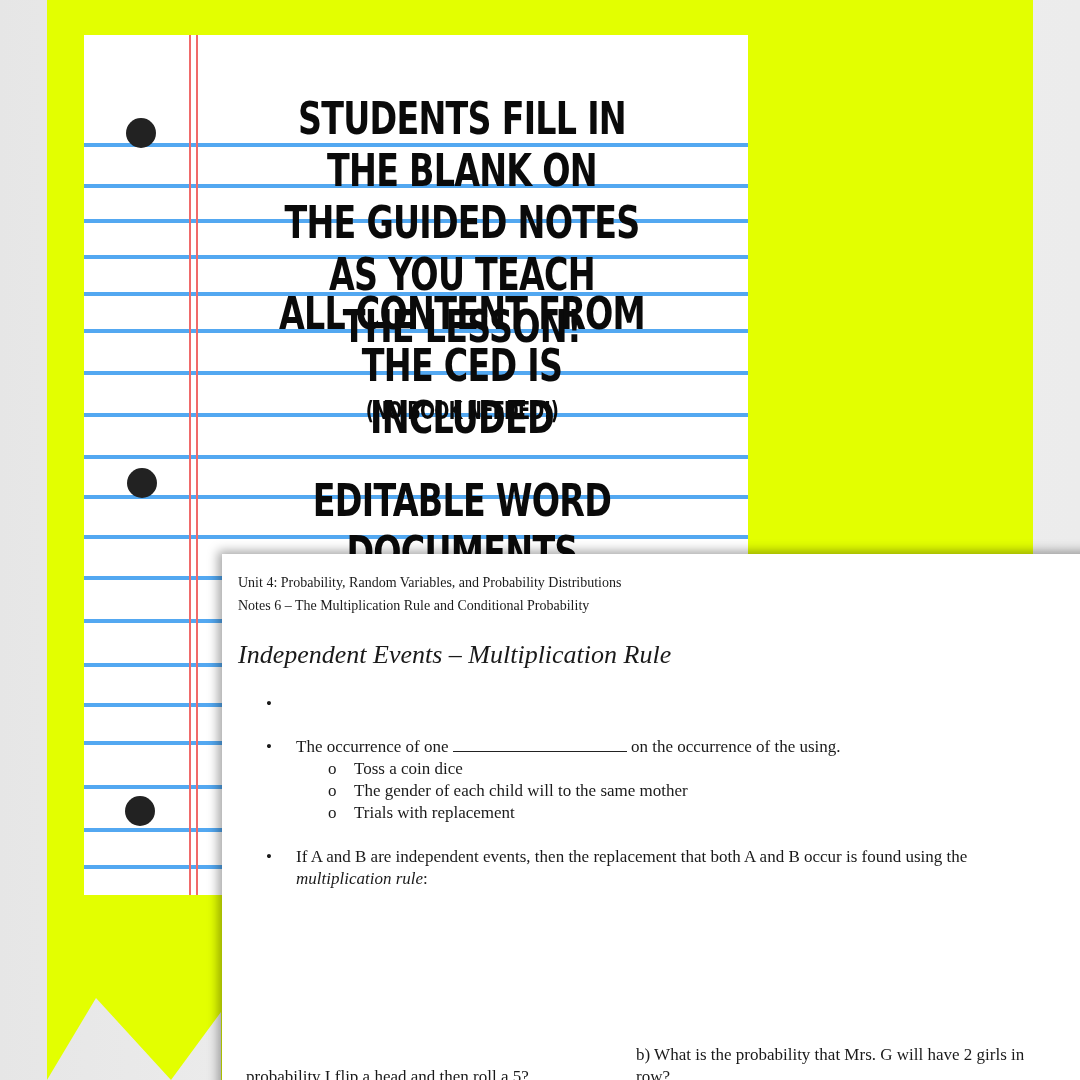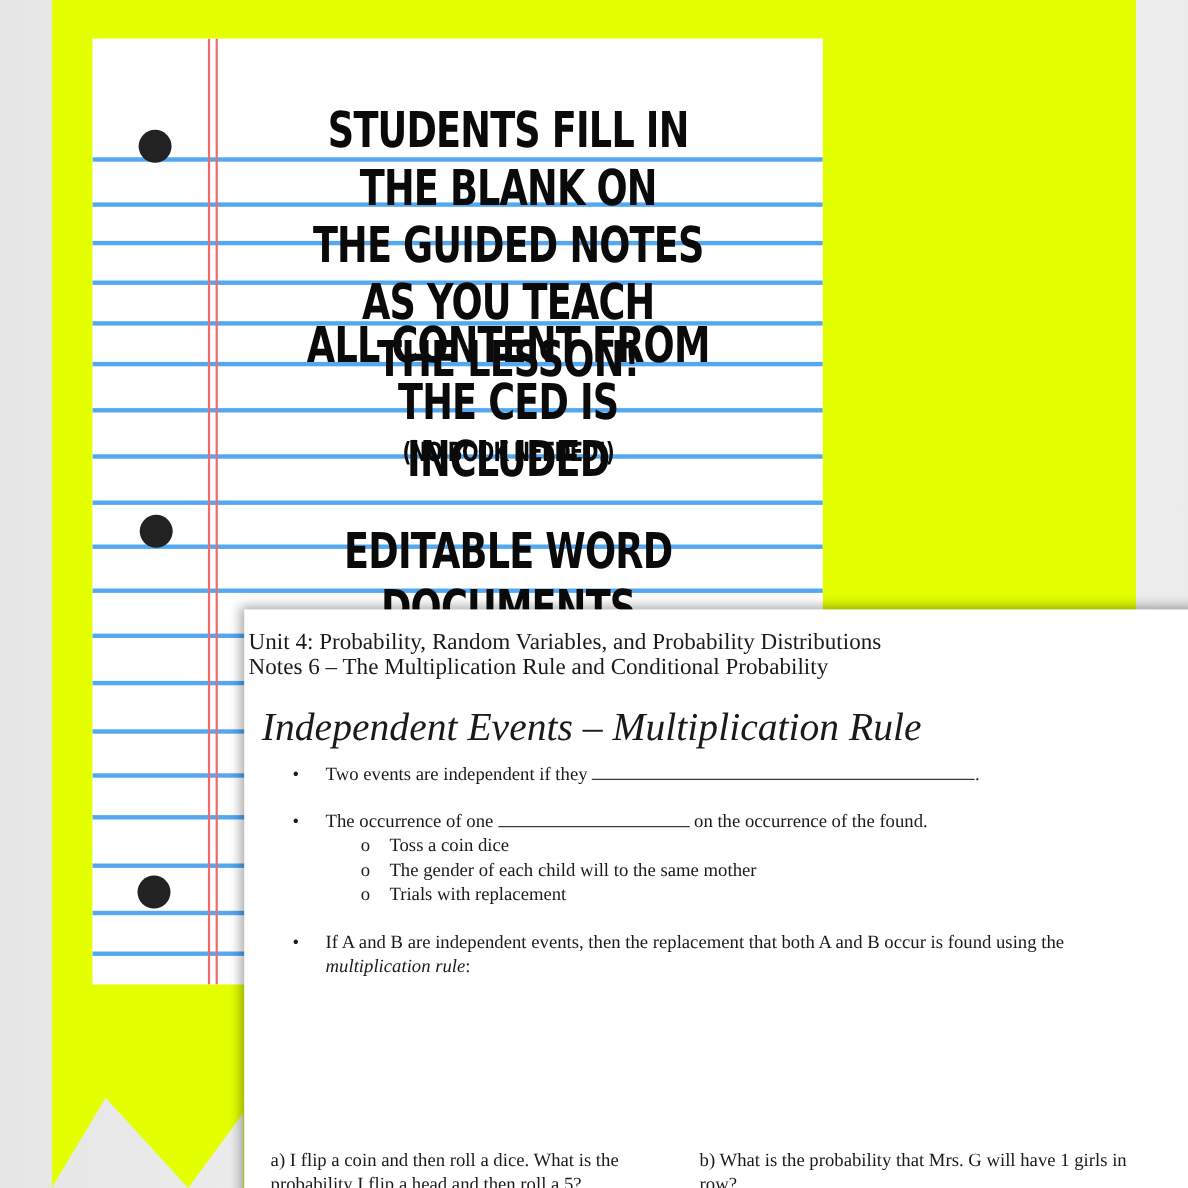--- a/index.html
+++ b/index.html
@@ -36,22 +36,22 @@
     transform: scaleX(0.74); transform-origin: center top;
   }
   .hand.big { font-size:45px; line-height:52px; }
   .hand.small { font-size:24px; line-height:26px; }
   .doc {
     position:absolute; left:222px; top:554px; width:880px; height:540px;
     background:#ffffff;
     box-shadow: -4px -3px 10px rgba(0,0,0,0.35);
     color:#1a1a1a;
   }
-  .doc .hdr { position:absolute; left:4px; font-size:21px; line-height:22px; }
-  .doc .title { position:absolute; left:16px; top:86px; font-size:36px; font-style:italic; }
+  .doc .hdr { position:absolute; left:16px; font-size:14px; line-height:22px; }
+  .doc .title { position:absolute; left:16px; top:86px; font-size:26px; font-style:italic; }
   .doc .para { position:absolute; font-size:17px; line-height:22px; white-space:nowrap; }
   .blank { display:inline-block; border-bottom:1px solid #222; vertical-align:baseline; height:14px; }
   em { font-style:italic; }
 </style>
 </head>
 <body>
 
 <div class="banner"></div>
 
 <div class="notebook">
@@ -100,32 +100,28 @@
 </div>
 
 <div class="doc">
   <div class="hdr" style="top:18px">Unit 4: Probability, Random Variables, and Probability Distributions</div>
   <div class="hdr" style="top:41px">Notes 6 – The Multiplication Rule and Conditional Probability</div>
   <div class="title">Independent Events – Multiplication Rule</div>
 
   <div class="para" style="left:44px; top:139px">
     <span>•</span>
   </div>
-  <div class="para" style="left:74px; top:139px">
-    <span>Two events are independent if they</span>
-    <span class="blank" style="width:348px"></span><span>.</span>
-  </div>
 
   <div class="para" style="left:44px; top:182px">
     <span>•</span>
   </div>
   <div class="para" style="left:74px; top:182px">
     <span>The occurrence of one</span>
     <span class="blank" style="width:174px"></span>
-    <span>on the occurrence of the found.</span>
+    <span>on the occurrence of the using.</span>
   </div>
 
   <div class="para" style="left:106px; top:204px">
     <span>o</span>
   </div>
   <div class="para" style="left:132px; top:204px">Toss a coin dice</div>
   <div class="para" style="left:106px; top:226px">
     <span>o</span>
   </div>
   <div class="para" style="left:132px; top:226px">The gender of each child will to the same mother</div>
@@ -136,17 +132,16 @@
 
   <div class="para" style="left:44px; top:292px">
     <span>•</span>
   </div>
   <div class="para" style="left:74px; top:292px">If A and B are independent events, then the replacement that both A and B occur is found using the</div>
   <div class="para" style="left:74px; top:314px">
     <em>multiplication rule</em><span>:</span>
   </div>
 
 
-  <div class="para" style="left:24px; top:490px">a) I flip a coin and then roll a dice. What is the</div>
   <div class="para" style="left:24px; top:512px">probability I flip a head and then roll a 5?</div>
-  <div class="para" style="left:414px; top:490px">b) What is the probability that Mrs. G will have 1 girls in</div>
+  <div class="para" style="left:414px; top:490px">b) What is the probability that Mrs. G will have 2 girls in</div>
   <div class="para" style="left:414px; top:512px">row?</div>
 </div>
 
 </body></html>

